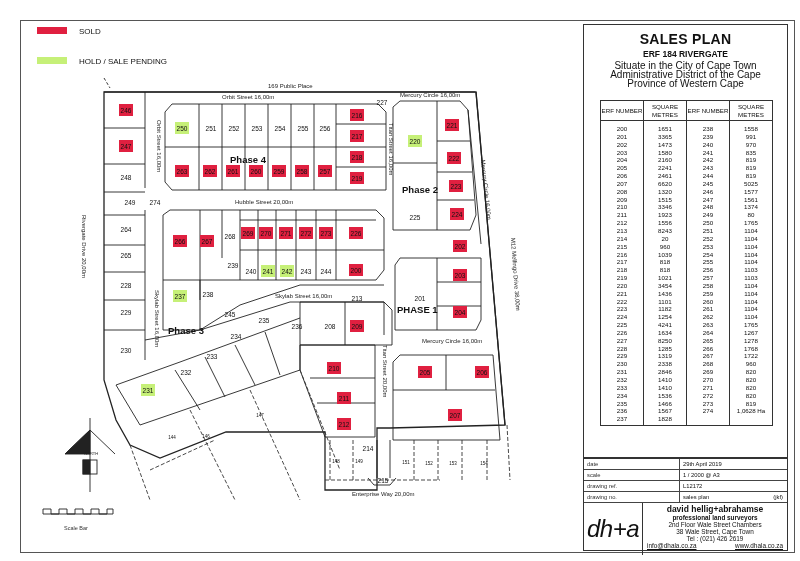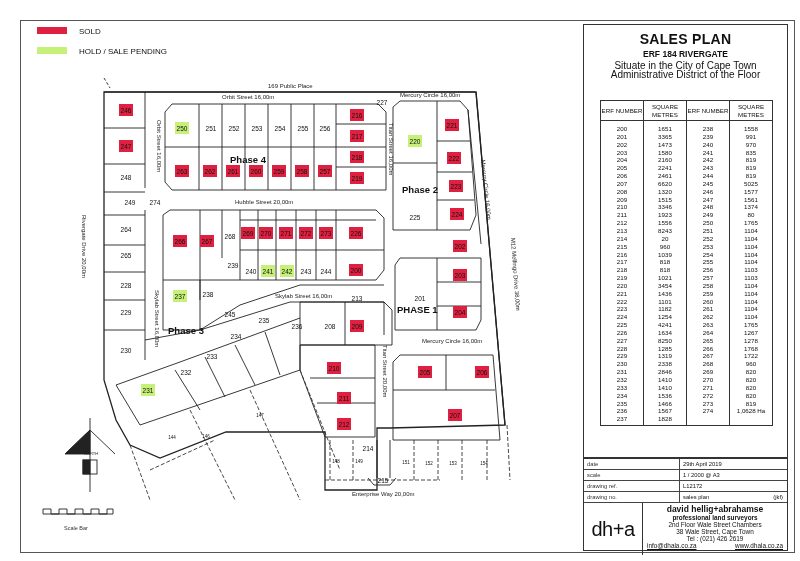--- a/index.html
+++ b/index.html
@@ -16,37 +16,37 @@
   .t-line { text-align:center; font-size:10px; line-height:9px; }
   .erf-table { position:absolute; left:16px; top:75px; width:173px; border:1px solid #333; border-collapse:collapse; font-size:6.2px; }
   .erf-table th { font-weight:normal; border-right:1px solid #333; border-bottom:1px solid #333; padding:2px 0; line-height:7.5px; text-align:center; }
   .erf-table td { border-right:1px solid #333; text-align:center; line-height:7.85px; padding:0; vertical-align:top; }
   .infobox { position:absolute; left:0; top:438px; width:205px; height:93px; border:1.5px solid #333; box-sizing:border-box; }
   .info-row { display:flex; height:10px; border-bottom:1px solid #444; font-size:5.8px; line-height:10px; }
   .info-row .k { width:92px; border-right:1px solid #444; padding-left:3px; color:#333; }
   .info-row .v { flex:1; padding-left:3px; position:relative; }
   .info-row .v .extra { position:absolute; right:4px; }
   .brand { display:flex; height:52px; }
-  .logo-box { width:58px; border-right:1.5px solid #333; display:flex; align-items:center; justify-content:center; font-size:20px; letter-spacing:-0.5px; }
+  .logo-box { width:58px; border-right:1.5px solid #333; display:flex; align-items:center; justify-content:center; font-size:24px; letter-spacing:-0.5px;font-style:italic; }
   .firm { flex:1; padding:2px 4px; font-size:6.4px; line-height:7px;text-align:center; }
   .firm .n1 { font-weight:bold; font-size:8.5px; line-height:9px; }
   .firm .n2 { font-weight:bold; }
   .firm .links { display:flex; justify-content:space-between; text-decoration:underline; }
   svg text { font-family:"Liberation Sans", sans-serif; }
 </style>
 </head>
 <body>
 
 <div id="sheet"></div>
 
 <div class="legend" style="left:37px; top:27px;">
   <span class="sw" style="background:#e02040;"></span>
   <span>SOLD</span>
 </div>
-<div class="legend" style="left:37px; top:47px;">
+<div class="legend" style="left:37px; top:57px;">
   <span class="sw" style="background:#c6f078;"></span>
   <span>HOLD / SALE PENDING</span>
 </div>
 
 <svg id="map" width="800" height="561" viewBox="0 0 800 561" xmlns="http://www.w3.org/2000/svg">
   <g stroke="#222" stroke-width="0.9" fill="none">
 
     <path d="M104 92 L390 92 L476 92 L505 425 L390 428 L377 428 L377 490 L325 490 L325 432 L226 432 L160 458 L130 445 L116 420 L104 380 Z" stroke-width="1.3"></path>
 
     <line x1="104" y1="78" x2="110" y2="88" stroke-dasharray="3,2"></line>
@@ -317,21 +317,22 @@
   </g>
   <text x="64" y="530" font-size="5.5" fill="#333">Scale Bar</text>
 </svg>
 
 <div id="panel">
   <div class="titlebox">
     <div class="t-main">SALES PLAN</div>
     <div class="t-sub">ERF 184 RIVERGATE</div>
     <div style="margin-top:2px;">
       <div class="t-line">Situate in the City of Cape Town</div>
-      <div class="t-line">Administrative District of the Floor</div>
+      <div class="t-line">Administrative District of the Cape</div>
+      <div class="t-line">Province of Western Cape</div>
     </div>
     <table class="erf-table">
       <thead>
         <tr>
           <th style="width:25%">ERF NUMBER</th>
           <th style="width:25%">SQUARE METRES</th>
           <th style="width:25%">ERF NUMBER</th>
           <th style="width:25%">SQUARE METRES</th>
         </tr>
       </thead>

